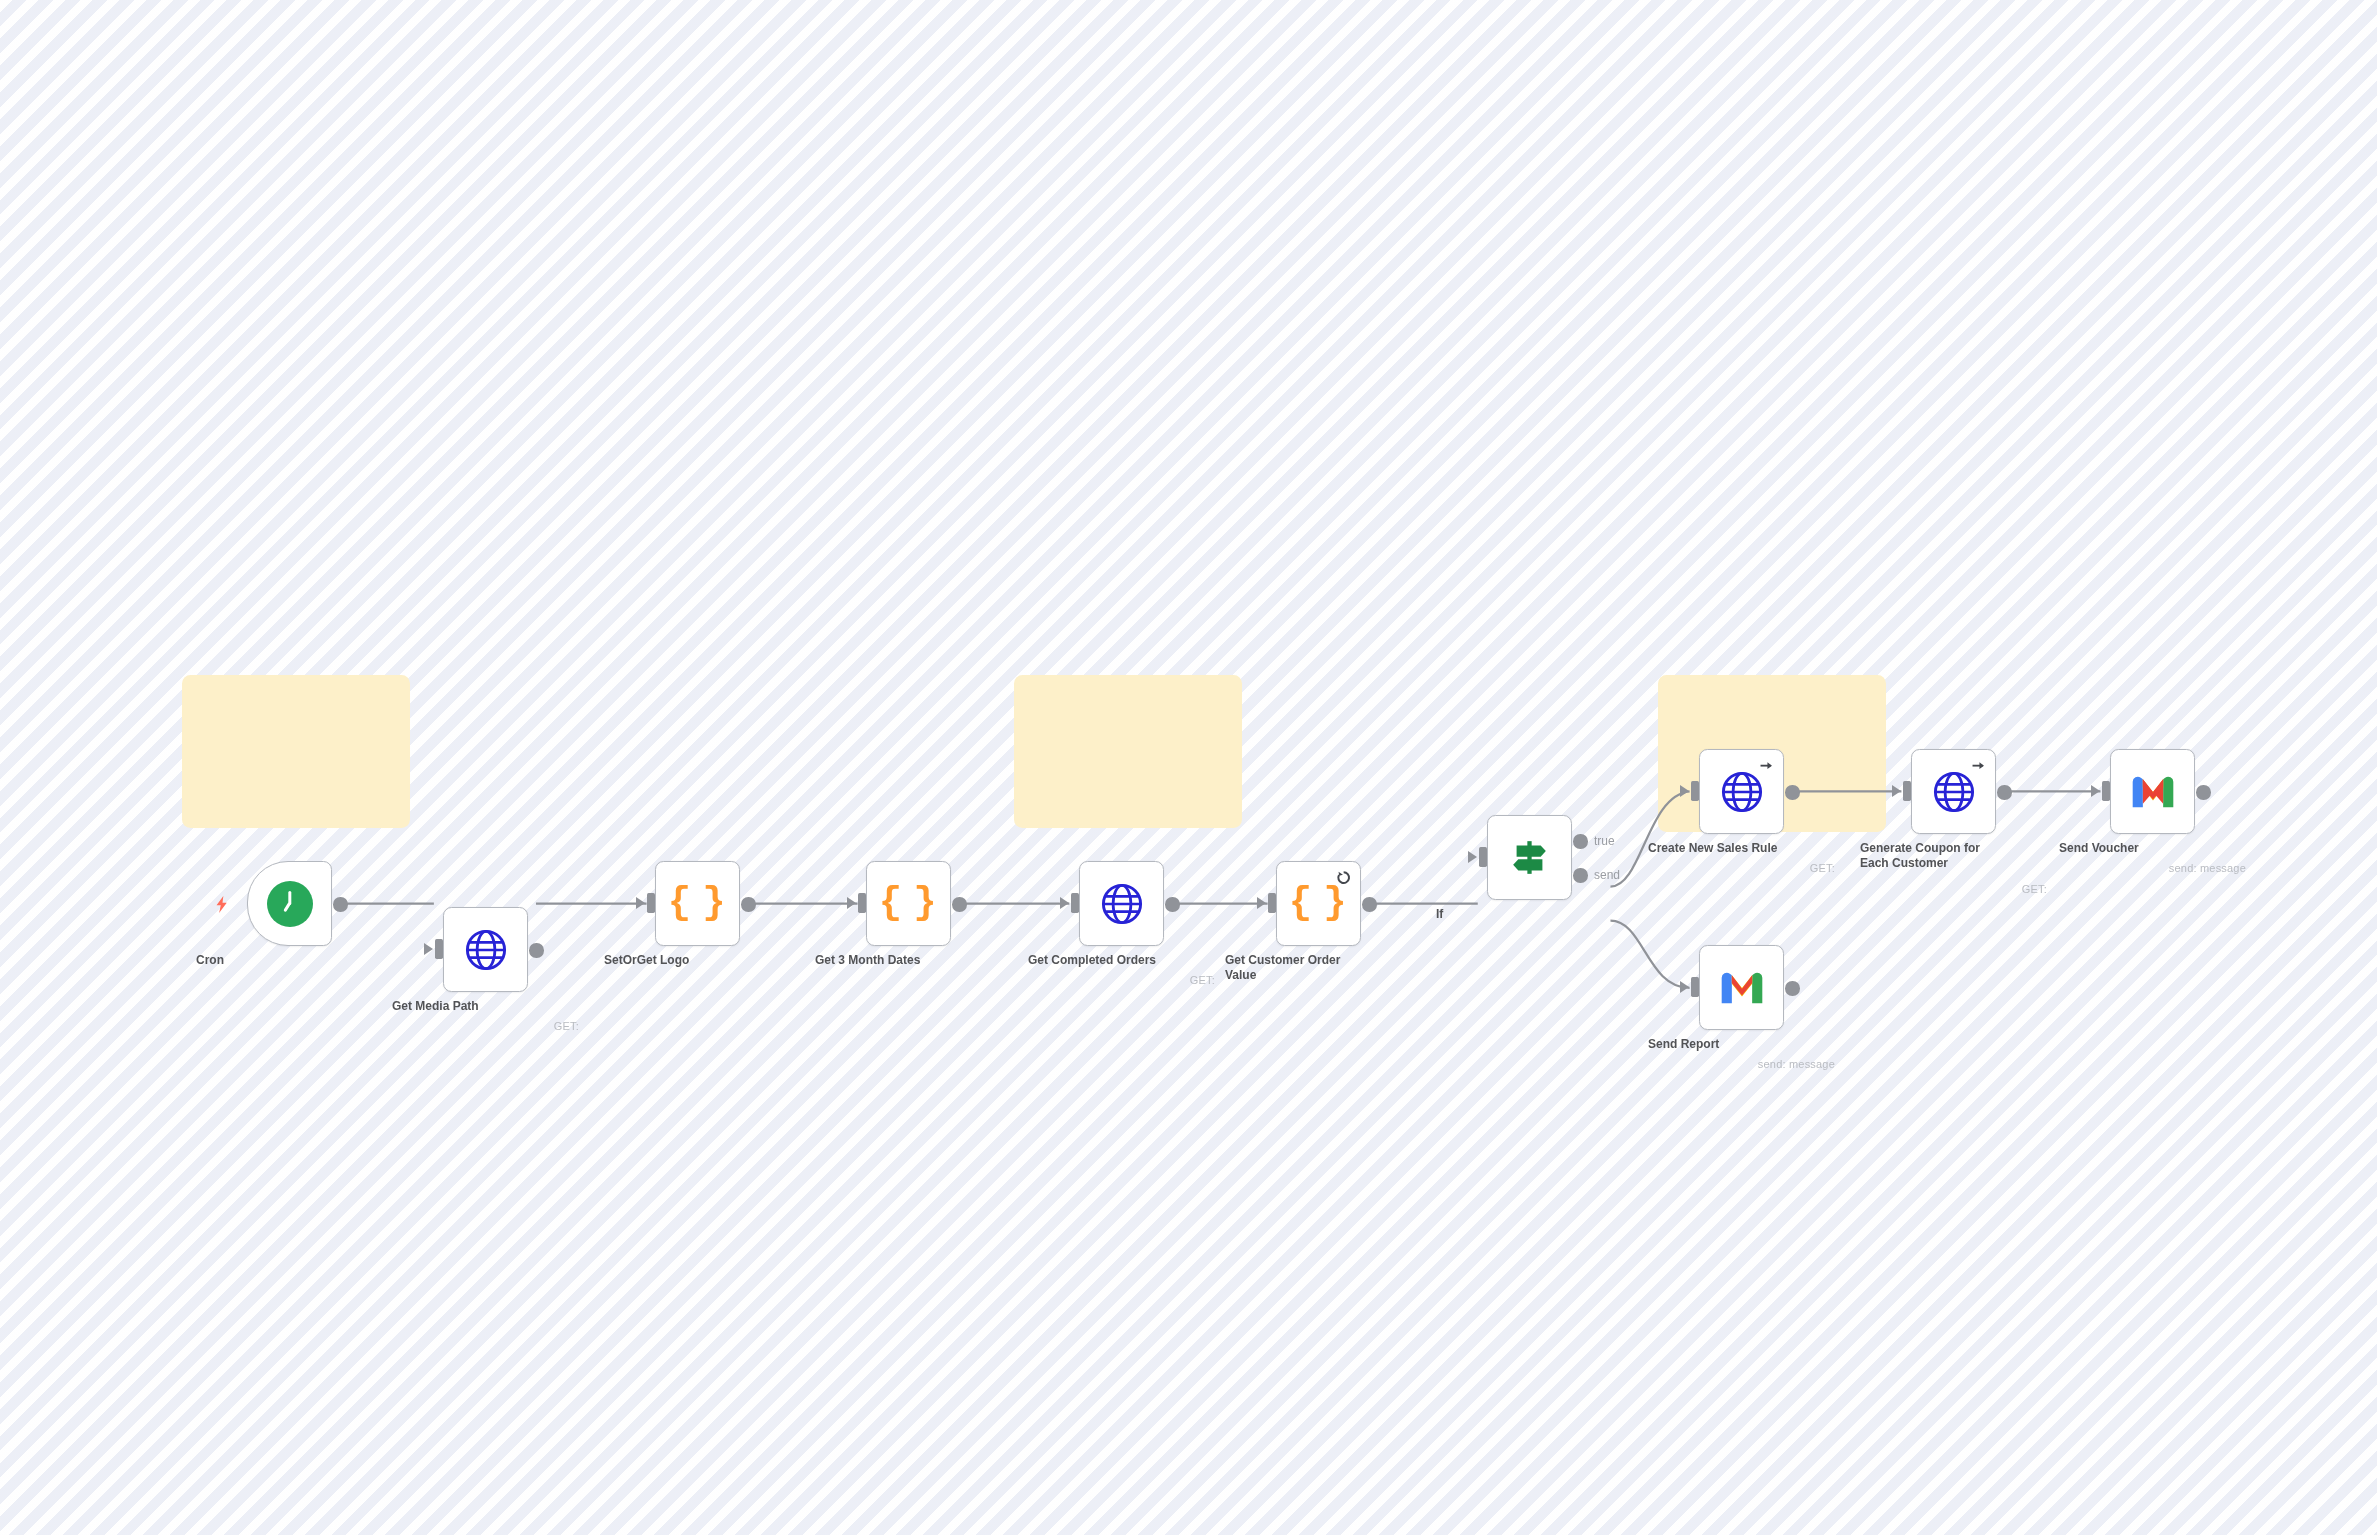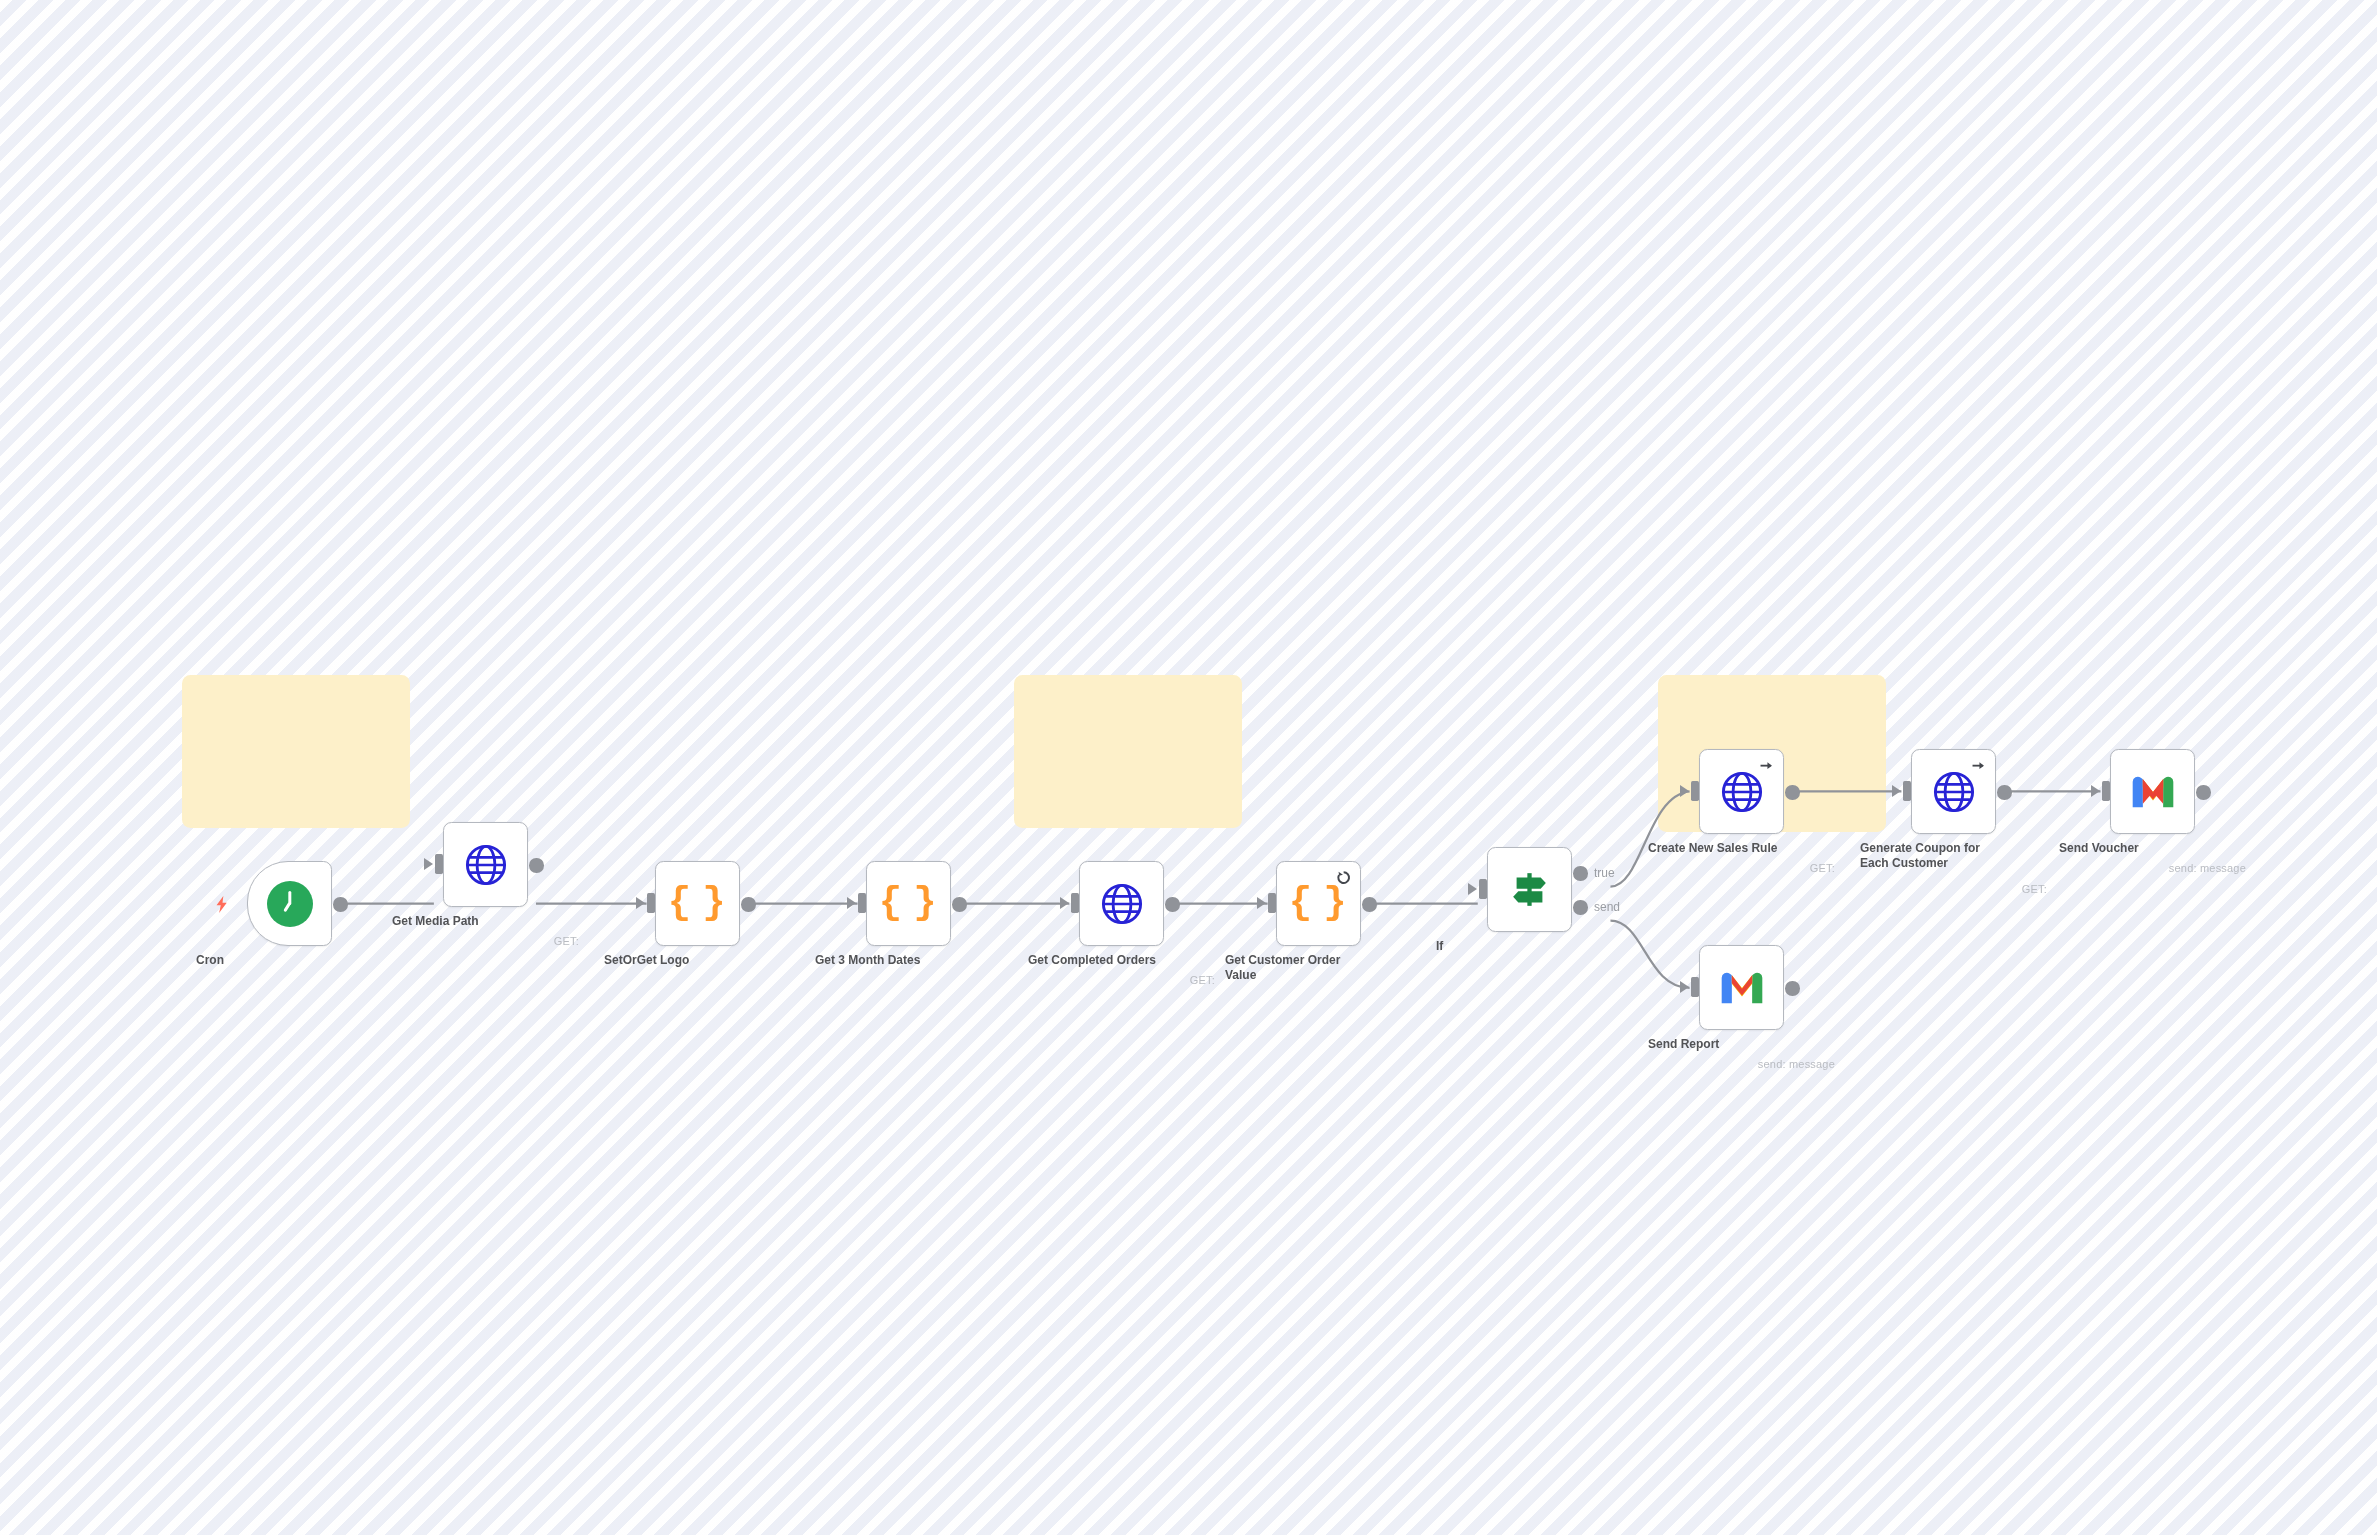--- a/index.html
+++ b/index.html
@@ -225,21 +225,21 @@
   </div>
 
   <div class="node" style="left:247px; top:861px;">
     <div class="node-box trigger">
       <div class="icon-clock"></div>
     </div>
     <div class="out-dot" style="left:86px; top:36px;"></div>
     <div class="node-label">Cron</div>
   </div>
 
-  <div class="node" style="left:443px; top:822px;">
+  <div class="node" style="left:443px; top:907px;">
     <div class="in-arrow" style="left:-19px; top:36px;"></div>
     <div class="in-port" style="left:-7.7px; top:32px;"></div>
     <div class="node-box">
       <span class="globe">
         <svg viewBox="0 0 52 52" width="44" height="44">
           <circle cx="26" cy="26" r="22" fill="none" stroke="#2723d6" stroke-width="3.4"></circle>
           <ellipse cx="26" cy="26" rx="10.5" ry="22" fill="none" stroke="#2723d6" stroke-width="3.2"></ellipse>
           <line x1="5" y1="17" x2="47" y2="17" stroke="#2723d6" stroke-width="3.2"></line>
           <line x1="4" y1="26" x2="48" y2="26" stroke="#2723d6" stroke-width="3.2"></line>
           <line x1="5" y1="35" x2="47" y2="35" stroke="#2723d6" stroke-width="3.2"></line>
@@ -300,21 +300,21 @@
           <path d="M3.3 2.4 L4.2 7.4 L9.1 6.2 Z" fill="#44474d"></path>
         </svg>
       </span>
       <span class="icon-braces">{ }</span>
     </div>
     <div class="out-dot" style="left:86px; top:36px;"></div>
     <div class="node-label">Get Customer Order
 Value</div>
   </div>
 
-  <div class="node" style="left:1487px; top:847px;">
+  <div class="node" style="left:1487px; top:815px;">
     <div class="in-arrow" style="left:-19px; top:36px;"></div>
     <div class="in-port" style="left:-7.7px; top:32px;"></div>
     <div class="node-box">
       <span class="signpost">
         <svg viewBox="0 0 50 50" width="43" height="43">
           <rect x="22.5" y="6" width="5" height="38" fill="#1c8a45"></rect>
           <path d="M10 11 H38 L44 17.5 L38 24 H10 Z" fill="#1c8a45"></path>
           <path d="M40 27 H12 L6 33.5 L12 40 H40 Z" fill="#1c8a45"></path>
         </svg>
       </span>

